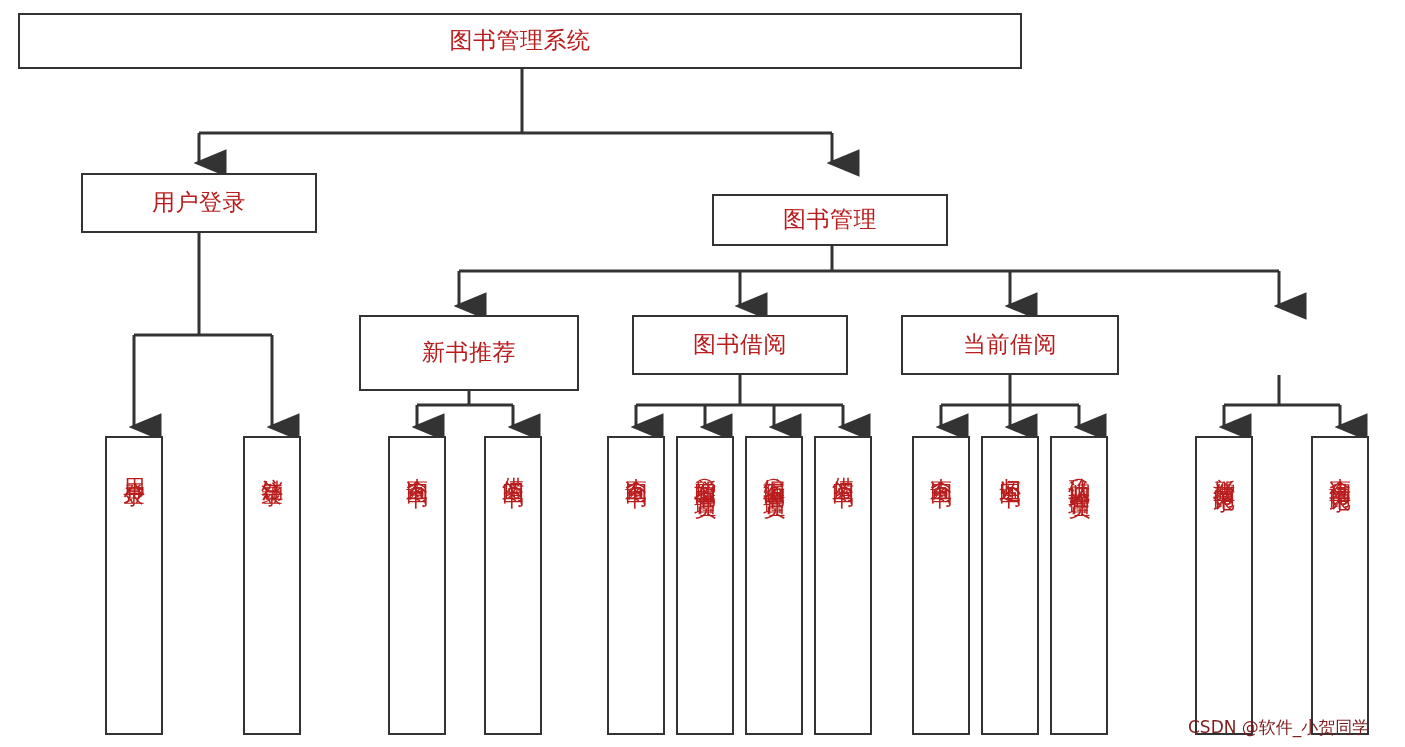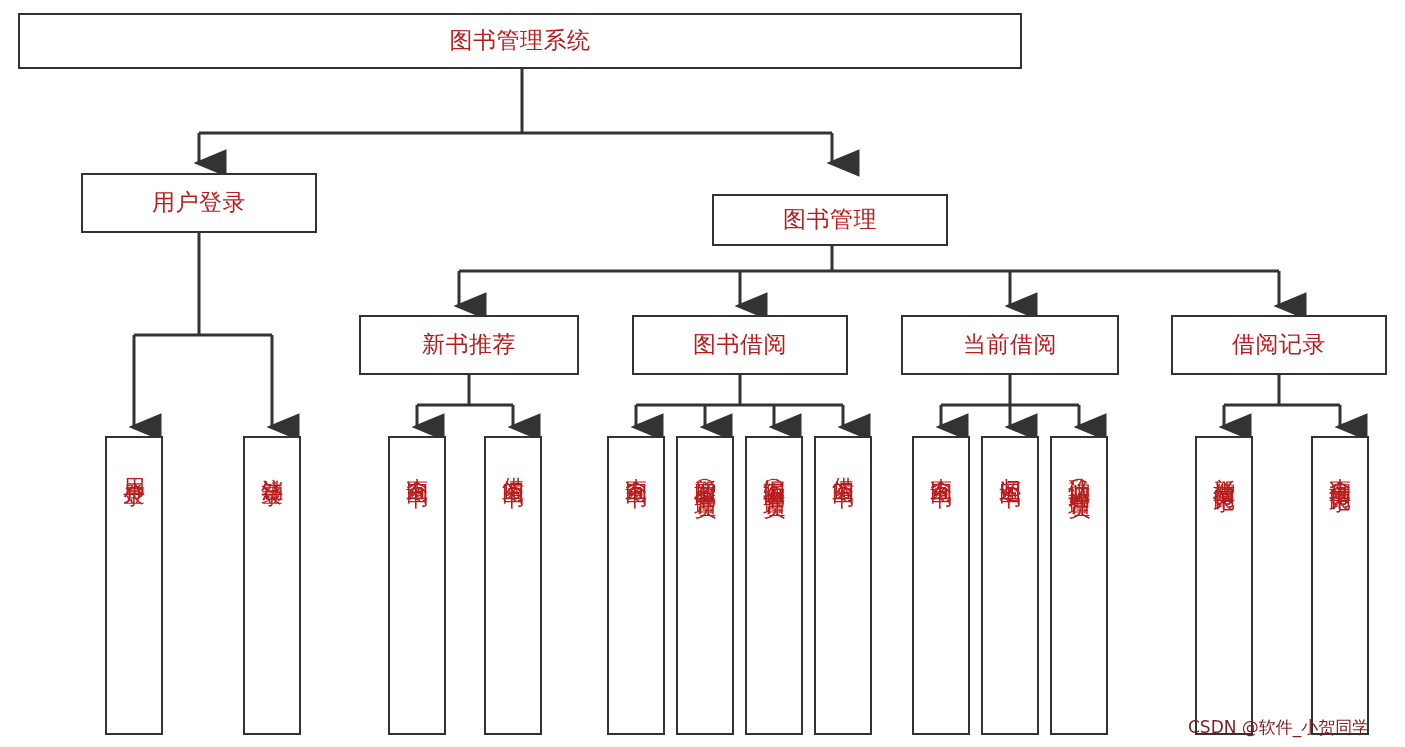--- a/index.html
+++ b/index.html
@@ -138,32 +138,29 @@
     <span class="label">图书管理系统</span>
   </div>
 
   <div class="node horiz" style="left:81px; top:173px; width:236px; height:60px;">
     <span class="label">用户登录</span>
   </div>
   <div class="node horiz" style="left:712px; top:162px; width:236px; height:52px;margin-top:32px;">
     <span class="label">图书管理</span>
   </div>
 
-  <div class="node horiz" style="left:359px; top:315px; width:220px; height:60px;">
+  <div class="node horiz" style="left:359px; top:315px; width:220px; height:76px;">
     <span class="label">新书推荐</span>
   </div>
   <div class="node horiz" style="left:901px; top:315px; width:218px; height:60px;">
     <span class="label">当前借阅</span>
   </div>
   <div class="node horiz" style="left:632px; top:315px; width:216px; height:60px;">
     <span class="label">图书借阅</span>
   </div>
-  <div class="node horiz" style="left:1171px; top:315px; width:216px; height:60px;">
-    <span class="label">借阅记录</span>
-  </div>
 
   <div class="node vert" style="left:105px; top:436px; width:58px; height:299px;">
     <span class="label">用户登录</span>
   </div>
   <div class="node vert" style="left:243px; top:436px; width:58px; height:299px;">
     <span class="label">注销登录</span>
   </div>
 
   <div class="node vert" style="left:388px; top:436px; width:58px; height:299px;">
     <span class="label">查询图书</span>

